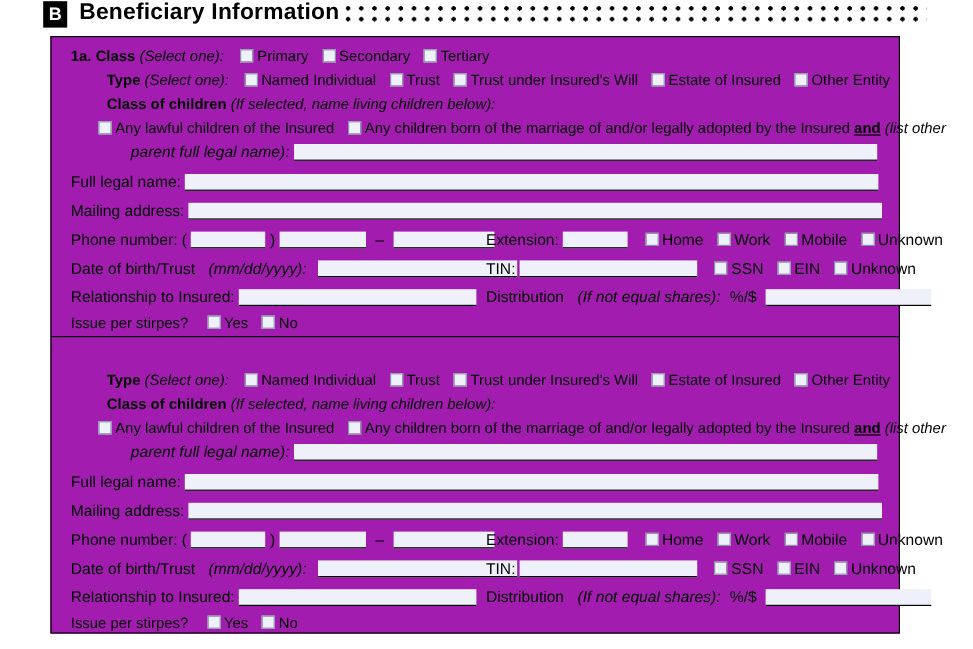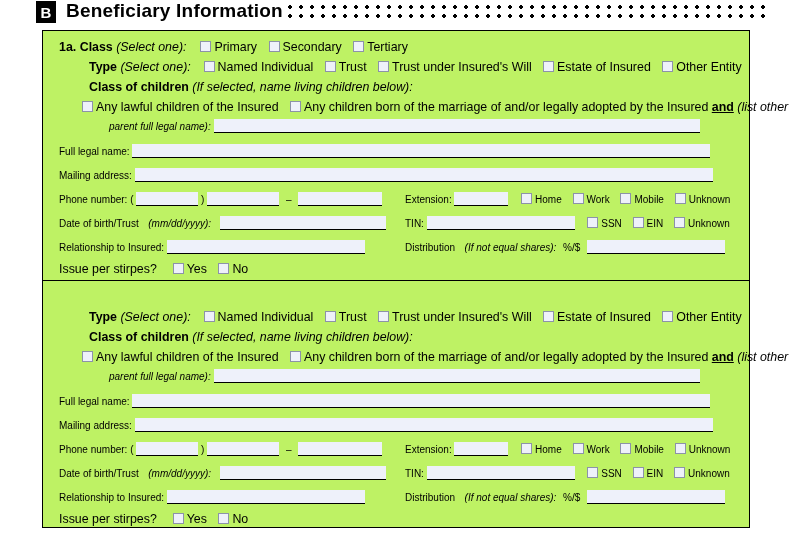--- a/index.html
+++ b/index.html
@@ -35,21 +35,21 @@
       radial-gradient(circle at 2px 2px, #000 1.7px, rgba(0,0,0,0) 1.9px);
     background-size: 11px 9px;
     background-repeat: repeat;
   }
 
   
   .formbox {
     position: absolute; left: 42px; top: 30px;
     width: 708px; height: 498px;
     border: 1.4px solid #000000;
-    background: #bef264;
+    background: #a21caf;
   }
   .section { position: relative; }
   .section.first { height: 250px; border-bottom: 1.4px solid #000; }
   .section.second { height: 244px; }
 
   
   .row { position: absolute; white-space: nowrap; font-size: 12.4px; line-height: 14px; }
   .b { font-weight: bold; }
   .i { font-style: italic; }
   .u { text-decoration: underline; font-weight: bold; }
@@ -69,21 +69,21 @@
 
   
   .blank {
     display: inline-block;
     background: #eef1fa;
     border-bottom: 1.1px solid #000;
     height: 14px;
     vertical-align: -3px;
   }
 
-  .line-row { position: absolute; font-size: 10px; white-space: nowrap; text-align: right; }
+  .line-row { position: absolute; font-size: 13px; white-space: nowrap; text-align: right; }
   .line-row .lab { display: inline-block; }
 </style>
 </head>
 <body>
 
 <div class="page">
 
   <div class="header">
     <div class="sect-letter">B</div>
     <div class="header-title">Beneficiary Information</div>

